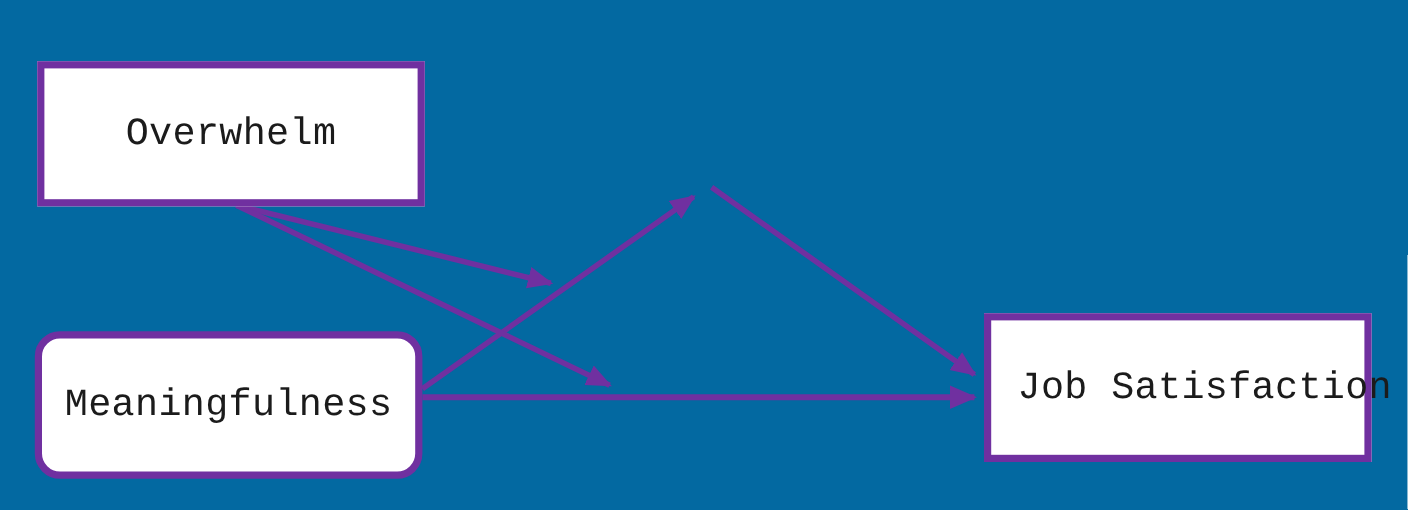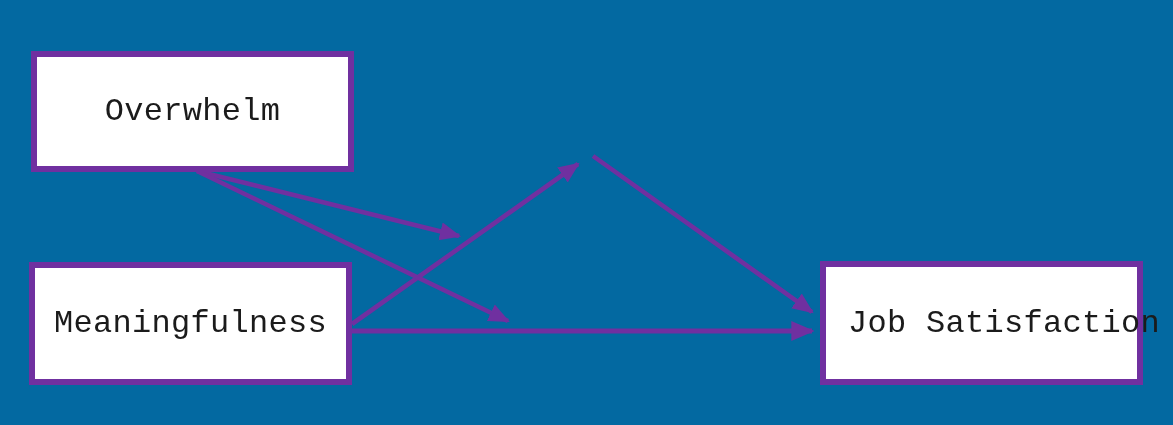--- a/index.html
+++ b/index.html
@@ -35,21 +35,21 @@
   }
   .node .label {
     color: #1b1b1b;
     font-size: 32px;
     font-weight: 400;
     letter-spacing: 0.3px;
     white-space: nowrap;
   }
   .node-overwhelm      { left: 31px;  top: 51px;  width: 323px; height: 121px; }
   .node-motivation     { left: 428px; top: 32px;  width: 321px; height: 124px; }
-  .node-meaningfulness { left: 29px;  top: 262px; width: 323px; height: 123px; }
+  .node-meaningfulness { left: 29px;  top: 276px; width: 323px; height: 123px; border-radius: 21px; }
   .node-jobsat         { left: 820px; top: 261px; width: 323px; height: 124px; padding-left: 45px; }
 </style>
 </head>
 <body>
 
 <div class="canvas">
 
   <svg class="arrow-layer" viewBox="0 0 1173 425" xmlns="http://www.w3.org/2000/svg">
     <defs>
       <marker id="ah" viewBox="0 0 10 10" refX="9" refY="5" markerWidth="4.6" markerHeight="4.6" orient="auto">

